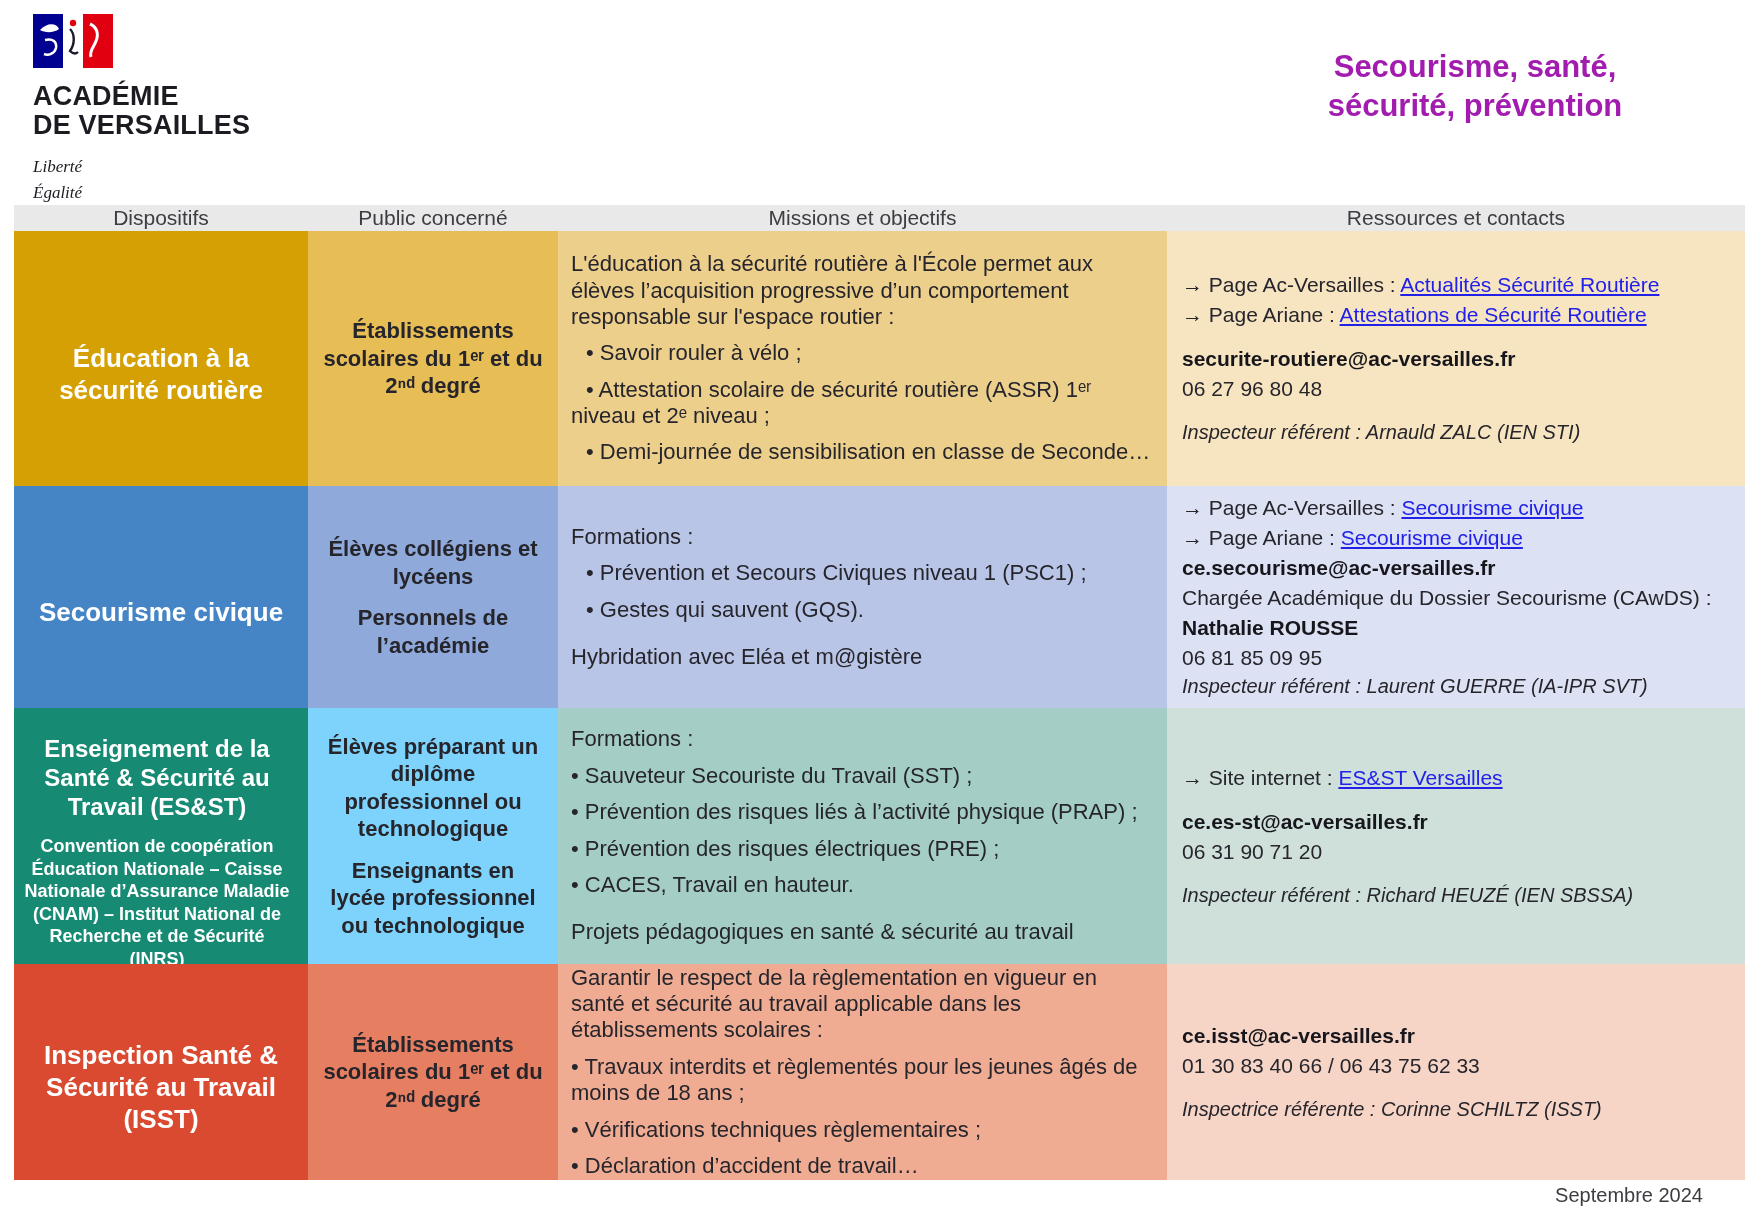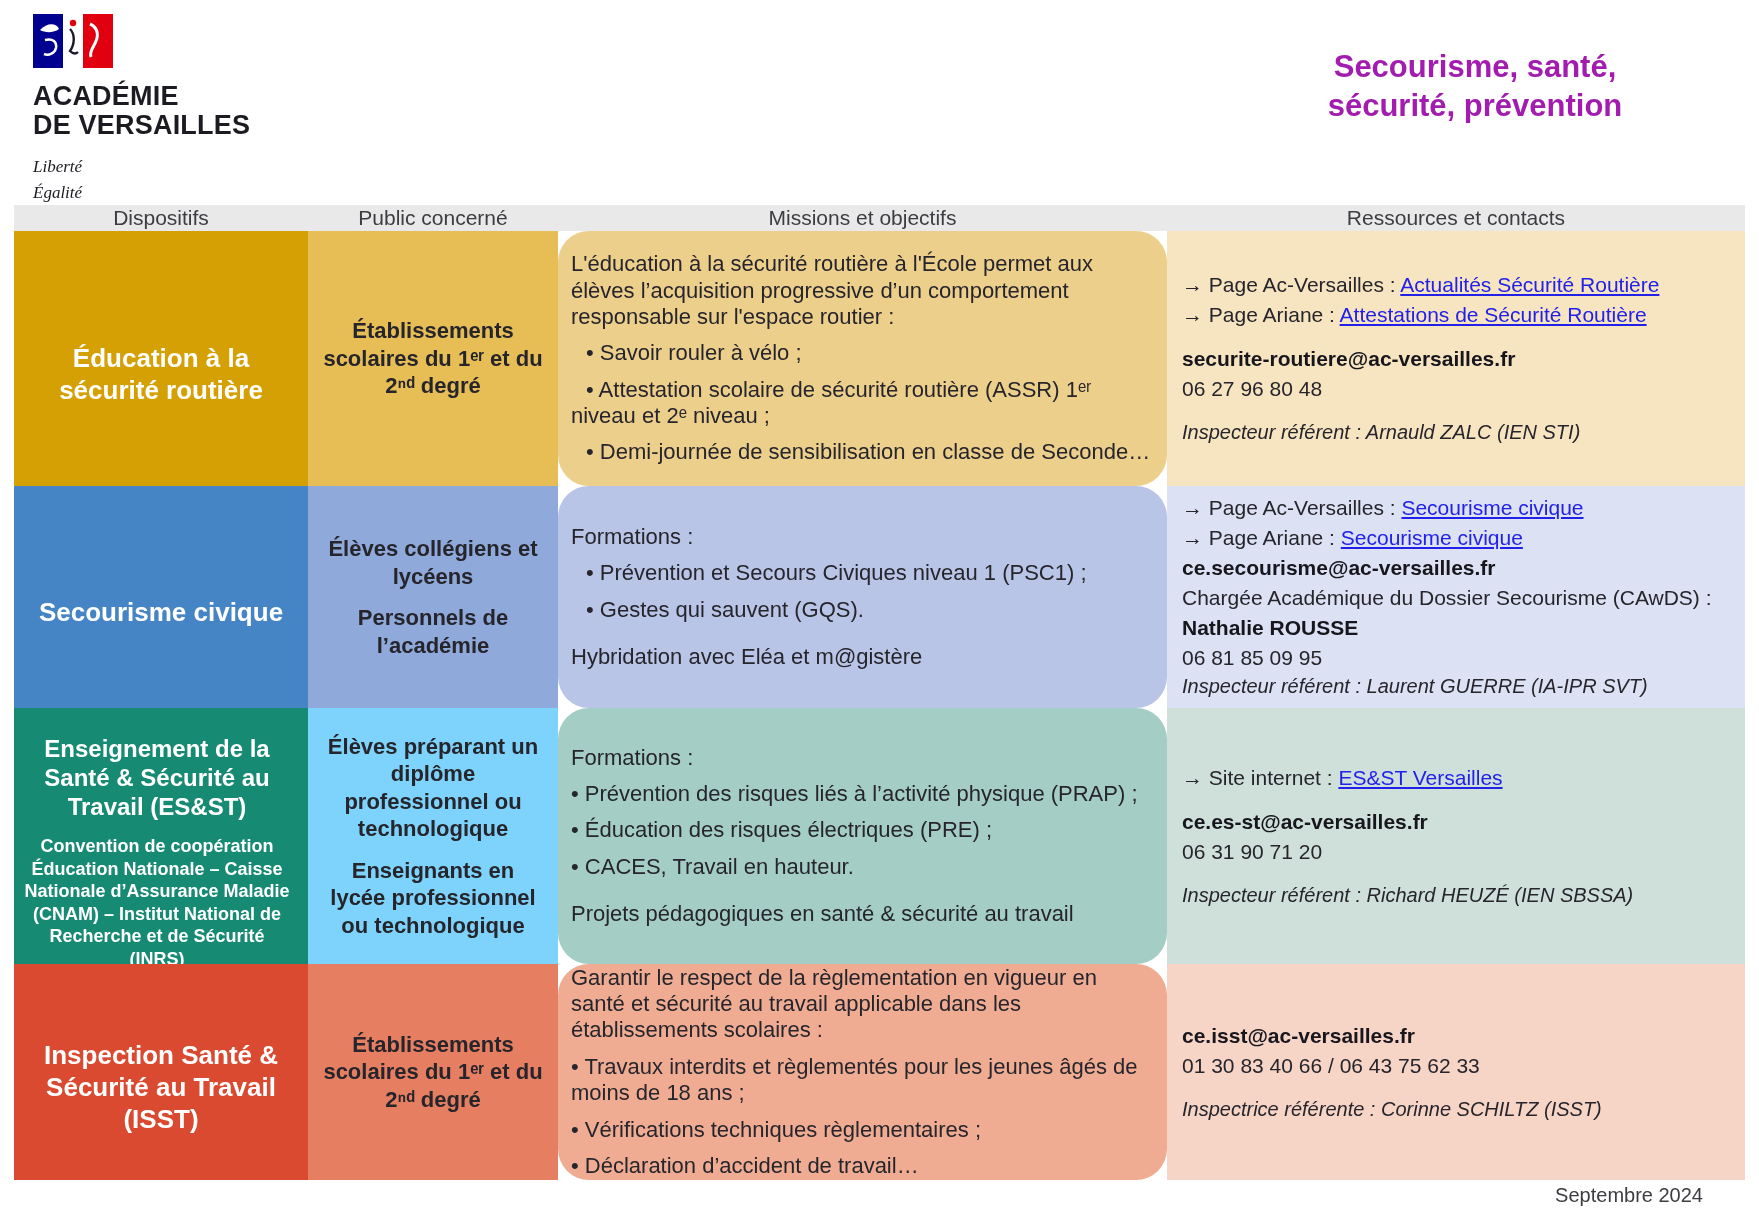--- a/index.html
+++ b/index.html
@@ -38,21 +38,21 @@
   .cell { display:flex; flex-direction:column; justify-content:center; }
 
   .c1 { align-items:center; text-align:center; padding:10px 16px; color:#ffffff; }
   .row-title { font-weight:bold; font-size:26px; line-height:1.22;margin-top:32px; }
   .row-title.small { font-size:24px; }
   .row-subtitle { font-weight:bold; font-size:18px; line-height:1.25; margin-top:14px; }
 
   .c2 { align-items:center; text-align:center; padding:10px 14px; font-weight:bold; font-size:22px; line-height:1.25; color:#26252c; }
   .c2 .pub + .pub { margin-top:14px; }
 
-  .c3 { padding:10px 14px 10px 13px; font-size:22px; line-height:1.2; color:#26252c;border-radius:31px; }
+  .c3 { padding:10px 14px 10px 13px; font-size:22px; line-height:1.2; color:#26252c; }
   .c3 p { margin:5px 0; }
   .c3 .mt { margin-top:16px; }
   .indent-bullets .bullet { text-indent:15px; }
 
   .c4 { padding:10px 10px 10px 15px; font-size:21px; line-height:1.33; color:#26252c; }
   .cl { margin:1px 0; }
   .cl.mt { margin-top:15px; }
   .cl.email, .cl.bold { font-weight:bold; color:#17161c; }
   .cl.insp { font-style:italic; font-size:20px; }
   .link { text-decoration:underline; cursor:pointer; }
@@ -146,22 +146,23 @@
     <div class="cell c1" style="background-color: rgb(23, 138, 116); padding-left: 8px;">
       <div class="row-title small">Enseignement de la Santé &amp; Sécurité au Travail (ES&amp;ST)</div>
       <div class="row-subtitle">Convention de coopération Éducation Nationale – Caisse Nationale d’Assurance Maladie (CNAM) – Institut National de Recherche et de Sécurité (INRS)</div>
     </div>
     <div class="cell c2" style="background-color: #7dd3fc;">
       <div class="pub">Élèves préparant un diplôme professionnel ou technologique</div>
       <div class="pub">Enseignants en lycée professionnel ou technologique</div>
     </div>
     <div class="cell c3" style="background-color: rgb(164, 206, 197);">
       <p>Formations :</p>
+      <p class="bullet">• Sauveteur Secouriste du Travail (SST) ;</p>
       <p class="bullet">• Prévention des risques liés à l’activité physique (PRAP) ;</p>
-      <p class="bullet">• Éducation des risques électriques (PRE) ;</p>
+      <p class="bullet">• Prévention des risques électriques (PRE) ;</p>
       <p class="bullet">• CACES, Travail en hauteur.</p>
       <p class="mt">Projets pédagogiques en santé &amp; sécurité au travail</p>
     </div>
     <div class="cell c4" style="background-color: rgb(207, 224, 219);">
       <div class="cl"><span>→ Site internet : </span><a class="link" style="color: rgb(33, 33, 234);">ES&amp;ST Versailles</a></div>
       <div class="cl email mt">ce.es-st@ac-versailles.fr</div>
       <div class="cl">06 31 90 71 20</div>
       <div class="cl insp mt">Inspecteur référent : Richard HEUZÉ (IEN SBSSA)</div>
     </div>
 

